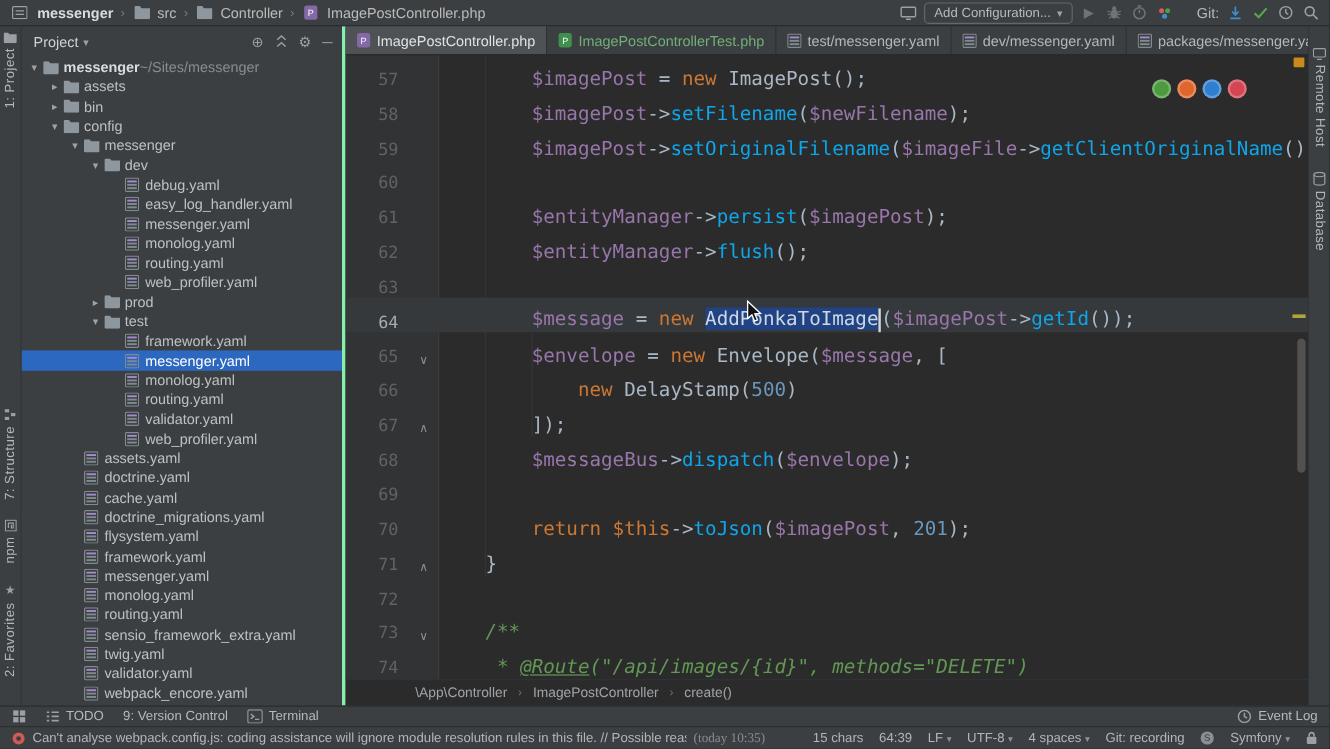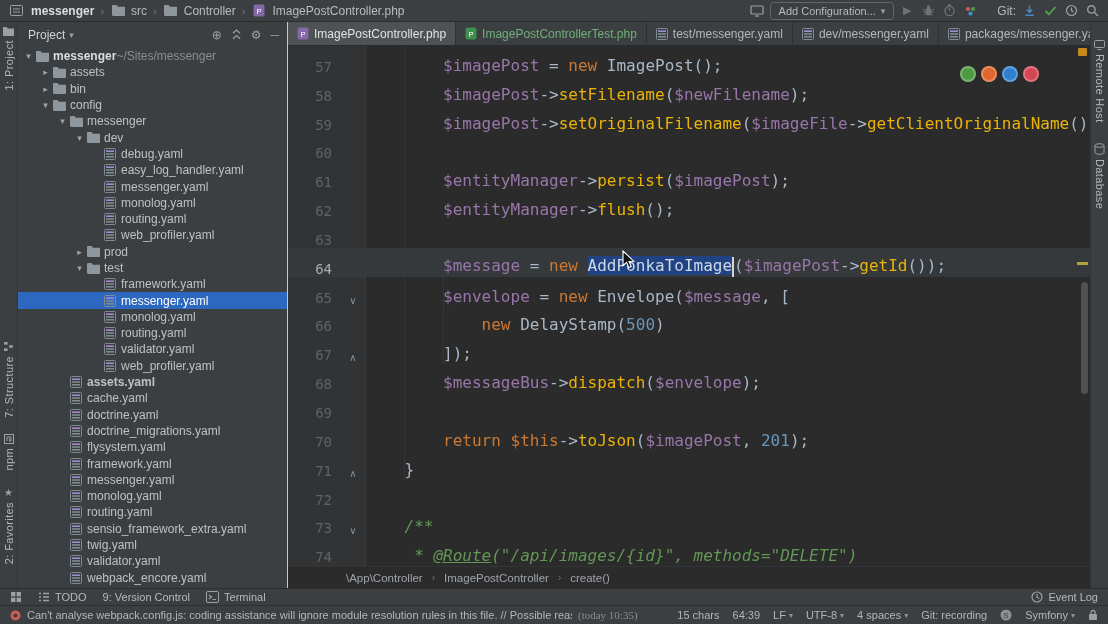--- a/index.html
+++ b/index.html
@@ -26,21 +26,21 @@
 
   
   .leftstrip { position:absolute; left:0; top:22px; width:18px; height:566px; background:#3c3f41;
     border-right:1px solid #323539; display:flex; flex-direction:column; align-items:center; padding:5px 0 24px 0; }
   .strip-btn { display:flex; flex-direction:column; align-items:center; gap:4px; }
   .vlabel-left { writing-mode:vertical-rl; transform:rotate(180deg); font-size:11px; color:#b4b7b9; letter-spacing:.4px; }
   .strip-bottom { margin-top:auto; display:flex; flex-direction:column; align-items:center; gap:16px; }
 
   
   .project-panel { position:absolute; left:18px; top:22px; width:270px; height:566px; background:#3c3f41;
-    border-right:1px solid #86efac; display:flex; flex-direction:column; }
+    border-right:3px solid #86efac; display:flex; flex-direction:column; }
   .panel-header { height:25px; flex:none; display:flex; align-items:center; padding:0 8px 0 10px; gap:4px; color:#cfd2d5; }
   .ph-caret { font-size:9px; color:#9aa0a6; }
   .ph-icons { margin-left:auto; display:flex; gap:9px; color:#9aa0a6; font-size:12px; align-items:center; }
   .ph-icons span { cursor:default; }
   .tree { flex:1; overflow:hidden; color:#bdc1c5; padding-top:1px; }
   .tree-row { height:16.3px; display:flex; align-items:center; white-space:nowrap; }
   .tree-row.selected { background:#2c67c0; color:#ffffff; }
   .tree-row.bold .tree-label { font-weight:bold; color:#d8dce0; }
   .tree-arrow { width:13px; flex:none; text-align:center; font-size:9px; color:#9fa3a6; }
   .tree-ico { width:14px; flex:none; margin-right:4px; display:flex; justify-content:center; }
@@ -63,21 +63,21 @@
     font-family:"DejaVu Sans Mono", monospace; font-size:16px; white-space:pre; }
   .code-row.current { background:#35393b; }
   .ln { width:52px; flex:none; text-align:right; padding-right:8px; color:#606366; font-size:14px; }
   .code-row.current .ln { color:#a8abad; }
   .fold { width:26px; flex:none; text-align:center; color:#8b9094; font-size:10px;
     font-family:"Liberation Sans", sans-serif; }
   .code { flex:1; color:#a9b7c6; overflow:hidden; }
   .tok-pl { color:#a9b7c6; }
   .tok-v  { color:#9876aa; }
   .tok-kw { color:#cc7832; }
-  .tok-fn { color:#eab308; }
+  .tok-fn { color:#0ea5e9; }
   .tok-cl { color:#a9b7c6; }
   .tok-num{ color:#6897bb; }
   .tok-cm { color:#629755; font-style:italic; }
   .tok-cmu{ color:#629755; font-style:italic; text-decoration:underline; }
   .tok-sel{ background:#214283; color:#cdd8e4; }
   .text-caret { display:inline-block; width:2px; height:20px; background:#d6d6d6; vertical-align:middle; }
 
   .browser-icons { position:absolute; left:672px; top:20px; display:flex; gap:5px; }
   .browser-icons .bi { width:16px; height:16px; border-radius:50%; }
 
@@ -467,21 +467,21 @@
         <span class="tree-ico">
           <svg width="12" height="12">
             <rect x="0.5" y="0.5" width="11" height="11" rx="1" fill="none" stroke="#7f8b91"></rect>
             <rect x="2" y="2.4" width="8" height="1.6" fill="#a48ad0"></rect>
             <rect x="2" y="5.2" width="8" height="1.6" fill="#7f8b91"></rect>
             <rect x="2" y="8" width="8" height="1.6" fill="#7f8b91"></rect>
           </svg>
         </span>
         <span class="tree-label">web_profiler.yaml</span>
       </div>
-      <div class="tree-row" style="padding-left: 38px; font-weight: bold;">
+      <div class="tree-row" style="padding-left: 38px;">
         <span class="tree-arrow"></span>
         <span class="tree-ico">
           <svg width="12" height="12">
             <rect x="0.5" y="0.5" width="11" height="11" rx="1" fill="none" stroke="#7f8b91"></rect>
             <rect x="2" y="2.4" width="8" height="1.6" fill="#a48ad0"></rect>
             <rect x="2" y="5.2" width="8" height="1.6" fill="#7f8b91"></rect>
             <rect x="2" y="8" width="8" height="1.6" fill="#7f8b91"></rect>
           </svg>
         </span>
         <span class="tree-label">assets.yaml</span>
@@ -489,33 +489,33 @@
       <div class="tree-row" style="padding-left: 38px;">
         <span class="tree-arrow"></span>
         <span class="tree-ico">
           <svg width="12" height="12">
             <rect x="0.5" y="0.5" width="11" height="11" rx="1" fill="none" stroke="#7f8b91"></rect>
             <rect x="2" y="2.4" width="8" height="1.6" fill="#a48ad0"></rect>
             <rect x="2" y="5.2" width="8" height="1.6" fill="#7f8b91"></rect>
             <rect x="2" y="8" width="8" height="1.6" fill="#7f8b91"></rect>
           </svg>
         </span>
+        <span class="tree-label">doctrine.yaml</span>
+      </div>
+      <div class="tree-row" style="padding-left: 38px;">
+        <span class="tree-arrow"></span>
+        <span class="tree-ico">
+          <svg width="12" height="12">
+            <rect x="0.5" y="0.5" width="11" height="11" rx="1" fill="none" stroke="#7f8b91"></rect>
+            <rect x="2" y="2.4" width="8" height="1.6" fill="#a48ad0"></rect>
+            <rect x="2" y="5.2" width="8" height="1.6" fill="#7f8b91"></rect>
+            <rect x="2" y="8" width="8" height="1.6" fill="#7f8b91"></rect>
+          </svg>
+        </span>
         <span class="tree-label">cache.yaml</span>
-      </div>
-      <div class="tree-row" style="padding-left: 38px;">
-        <span class="tree-arrow"></span>
-        <span class="tree-ico">
-          <svg width="12" height="12">
-            <rect x="0.5" y="0.5" width="11" height="11" rx="1" fill="none" stroke="#7f8b91"></rect>
-            <rect x="2" y="2.4" width="8" height="1.6" fill="#a48ad0"></rect>
-            <rect x="2" y="5.2" width="8" height="1.6" fill="#7f8b91"></rect>
-            <rect x="2" y="8" width="8" height="1.6" fill="#7f8b91"></rect>
-          </svg>
-        </span>
-        <span class="tree-label">doctrine.yaml</span>
       </div>
       <div class="tree-row" style="padding-left: 38px;">
         <span class="tree-arrow"></span>
         <span class="tree-ico">
           <svg width="12" height="12">
             <rect x="0.5" y="0.5" width="11" height="11" rx="1" fill="none" stroke="#7f8b91"></rect>
             <rect x="2" y="2.4" width="8" height="1.6" fill="#a48ad0"></rect>
             <rect x="2" y="5.2" width="8" height="1.6" fill="#7f8b91"></rect>
             <rect x="2" y="8" width="8" height="1.6" fill="#7f8b91"></rect>
           </svg>

